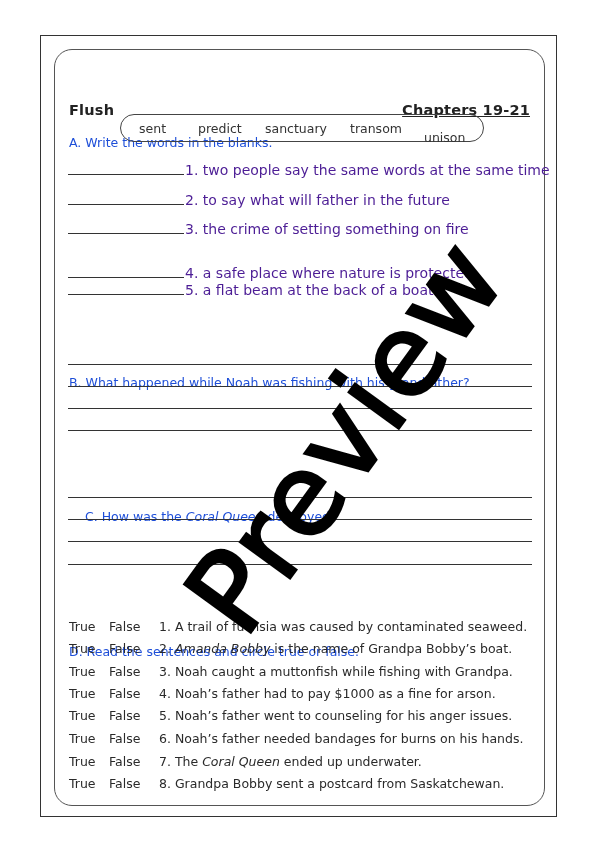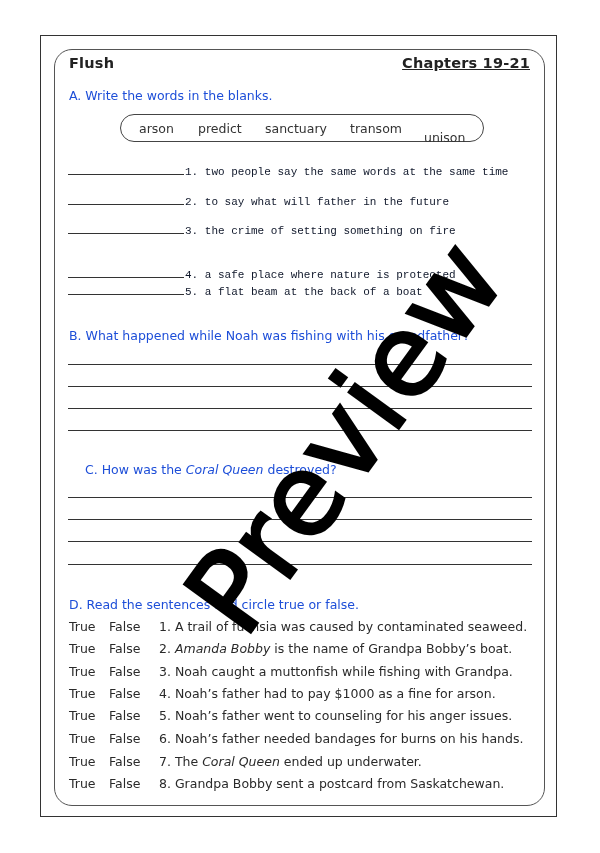--- a/index.html
+++ b/index.html
@@ -27,21 +27,21 @@
     .inner-box {
       position: absolute;
       left: 54px;
       top: 49px;
       width: 491px;
       height: 757px;
       border: 1.3px solid #555;
       border-radius: 18px;
       box-sizing: border-box;
     }
-    .abs { position: absolute; white-space: nowrap; }
+    .abs { position: absolute; white-space: nowrap; margin-top: 47px; }
     .title {
       font-weight: bold;
       font-size: 14.5px;
       color: #222;
       letter-spacing: 0.2px;
     }
     .instr {
       font-size: 12.5px;
       color: #1d4ed8;
     }
@@ -58,23 +58,22 @@
     .bank-word {
       position: absolute;
       top: 6px;
       font-size: 12.5px;
       color: #333;
     }
     .vocab-row {
       position: absolute;
       left: 68px;
       height: 16px;
-      font-size: 11px;
-      color: #0f172a;
-      font-family: Liberation Mono, monospace;
+      font-size: 14px;
+      color: #4c1d95;
     }
     .blank {
       display: inline-block;
       width: 116px;
       border-bottom: 1.2px solid #333;
       height: 12px;
       vertical-align: baseline;
       margin-right: 1px;
     }
     .answer-line {
@@ -117,21 +116,21 @@
 
 <div class="page-frame"></div>
 <div class="inner-box"></div>
 
 <div class="abs title" style="left:69px; top:55px;">Flush</div>
 <div class="abs title" style="right:70px; top:55px;text-decoration:underline;">Chapters 19-21</div>
 
 <div class="abs instr" style="left:69px; top:88px;">A. Write the words in the blanks.</div>
 
 <div class="word-bank">
-  <span class="bank-word" style="left:18px;">arson</span>
+  <span class="bank-word" style="left:18px;">sent</span>
   <span class="bank-word" style="left:77px;">predict</span>
   <span class="bank-word" style="left:144px;">sanctuary</span>
   <span class="bank-word" style="left:229px;">transom</span>
   <span class="bank-word" style="left:303px;margin-top:9px;">unison</span>
 </div>
 
 <div class="vocab-row" style="top:162px;">
   <span class="blank"></span><span>1.</span> <span>two people say the same words at the same time</span>
 </div>
 <div class="vocab-row" style="top:192px;">

